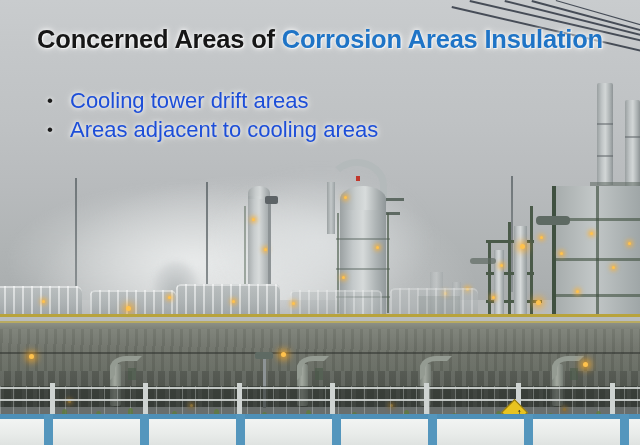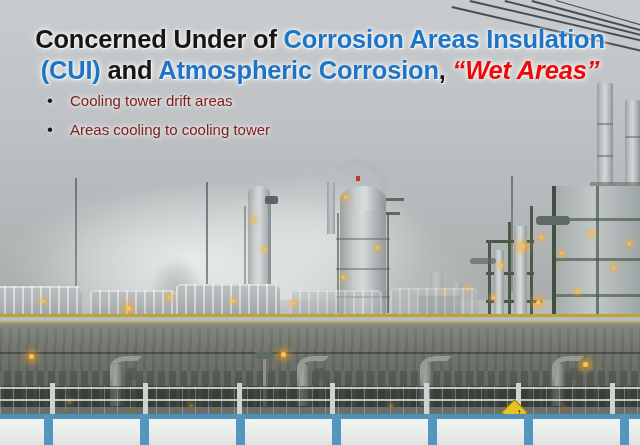--- a/index.html
+++ b/index.html
@@ -150,21 +150,21 @@
   .title .red{color:#ef0808;font-style:italic;
     text-shadow:0 0 4px rgba(255,255,255,.95), 0 0 9px rgba(255,255,255,.9);}
   .bullets{position:absolute;left:30px;top:88px;width:520px;}
   .bullet{display:flex;align-items:flex-start;height:29px;}
   .bullet .dot{
     width:40px;flex:0 0 40px;text-align:center;
     font-size:17px;line-height:25px;color:#1a1a1a;
     text-shadow:0 0 4px rgba(255,255,255,.9);
   }
   .bullet .btxt{
-    font-size:15px;line-height:25px;color:#7f1d1d;
+    font-size:22px;line-height:25px;color:#1d4ed8;
     text-shadow:0 0 4px rgba(255,255,255,.95), 0 0 8px rgba(255,255,255,.75);
   }
 </style>
 </head>
 <body>
 
 <div id="slide">
 
   <div class="photo">
 
@@ -360,31 +360,28 @@
       <div class="barrier-post" style="left:236px;top:414px;height:31px;"></div>
       <div class="barrier-post" style="left:332px;top:414px;height:31px;"></div>
       <div class="barrier-post" style="left:428px;top:414px;height:31px;"></div>
       <div class="barrier-post" style="left:524px;top:414px;height:31px;"></div>
       <div class="barrier-post" style="left:620px;top:414px;height:31px;"></div>
     </div>
   </div>
 
   <div class="title">
     <div>
-      <span>Concerned Under of </span><span class="blue">Corrosion Areas Insulation</span>
-    </div>
-    <div>
-      <span class="blue">(CUI)</span><span> and </span><span class="blue">Atmospheric Corrosion</span><span>, </span><span class="red">“Wet Areas”</span>
+      <span>Concerned Areas of </span><span class="blue">Corrosion Areas Insulation</span>
     </div>
   </div>
 
   <div class="bullets">
     <div class="bullet">
       <span class="dot">•</span>
       <span class="btxt">Cooling tower drift areas</span>
     </div>
     <div class="bullet">
       <span class="dot">•</span>
-      <span class="btxt">Areas cooling to cooling tower</span>
+      <span class="btxt">Areas adjacent to cooling areas</span>
     </div>
   </div>
 
 </div>
 
 </body></html>

